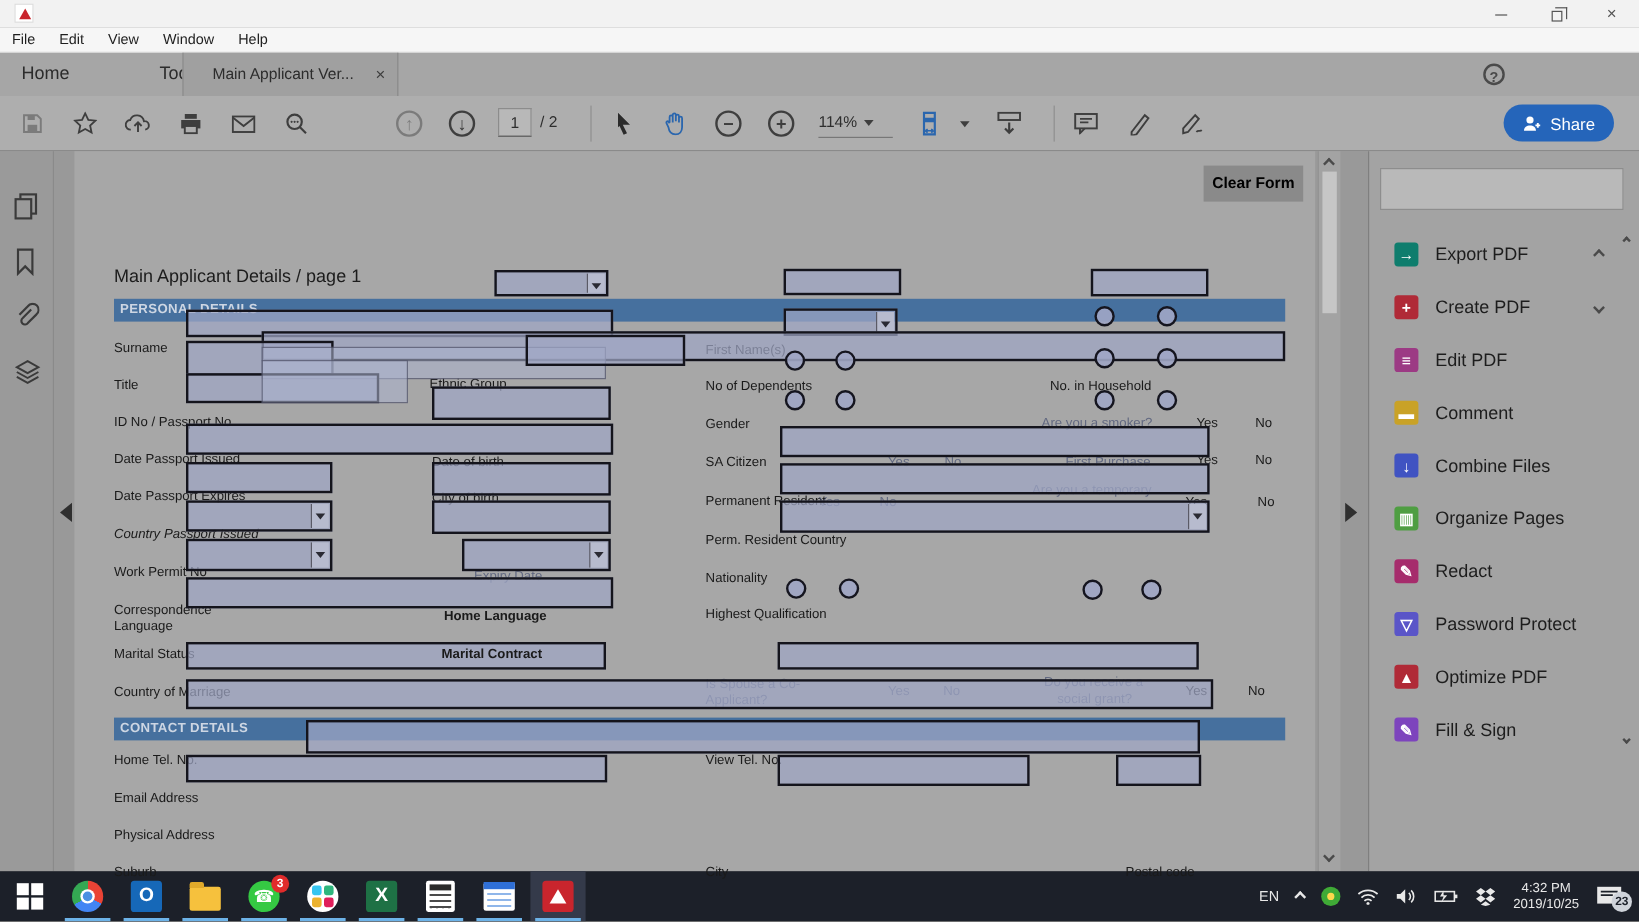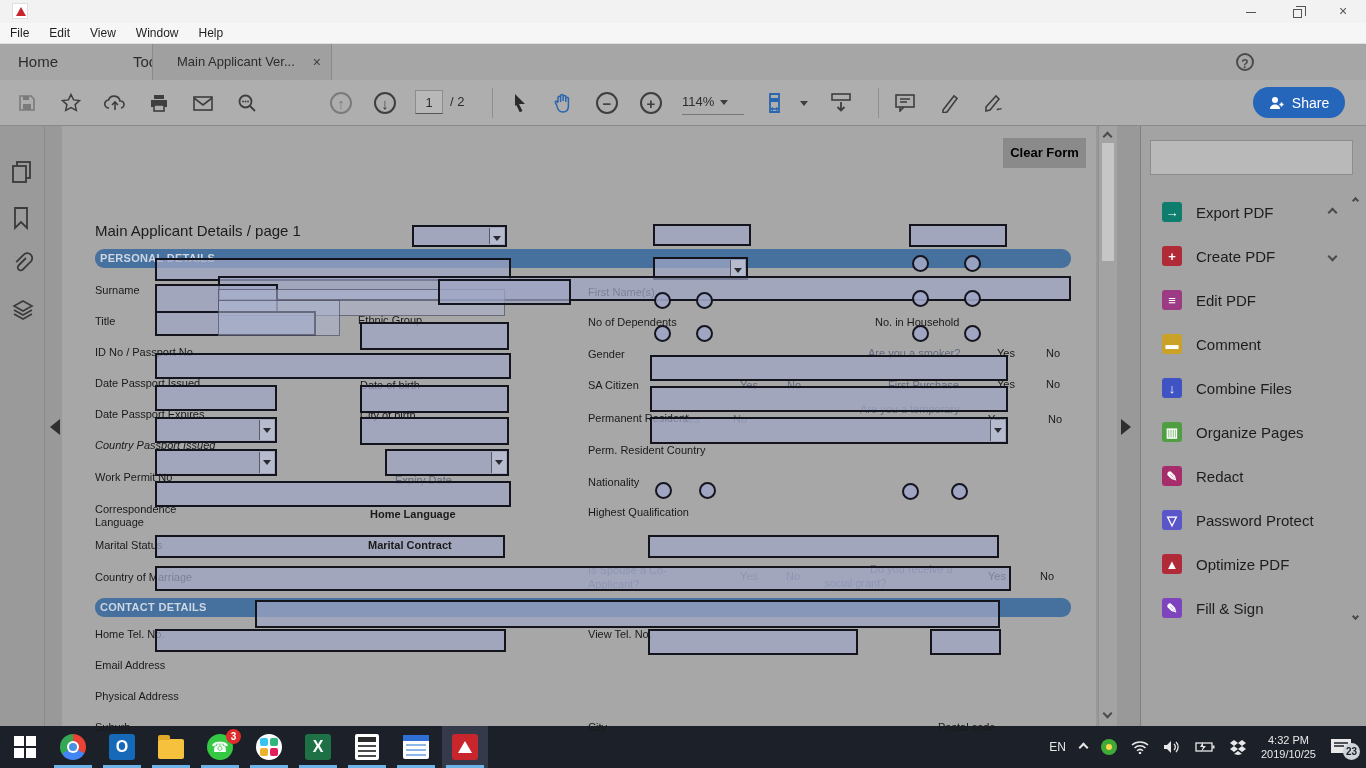--- a/index.html
+++ b/index.html
@@ -1,18 +1,18 @@
 <!DOCTYPE html>
 <html><head>
 <meta charset="utf-8">
 <style>
   html,body{margin:0;padding:0;background:#666;}
   *{box-sizing:border-box;font-family:"Liberation Sans",sans-serif;}
   #app{position:relative;width:1366px;height:768px;overflow:hidden;background:#9a9a9a;}
-  .abs{position:absolute;border-radius:9px;}
+  .abs{position:absolute;}
 
   
   .titlebar{position:absolute;left:0;top:0;width:1366px;height:23px;background:#f2f2f2;}
   .title-text{position:absolute;left:36px;top:4px;font-size:12px;color:#8c8c8c;}
   .acro-ic{position:absolute;left:12px;top:3px;width:16px;height:16px;background:#fff;border:1px solid #ddd;}
   .acro-ic:before{content:"";position:absolute;left:3px;top:3px;border-left:5px solid transparent;border-right:5px solid transparent;border-bottom:9px solid #c9252d;}
   .wctl{position:absolute;top:0;width:46px;height:23px;text-align:center;color:#555;font-size:14px;line-height:23px;cursor:pointer;}
   .wmin{right:92px;} .wmax{right:46px;} .wclose{right:0;}
   .wmin i{display:inline-block;width:10px;border-bottom:1px solid #555;vertical-align:middle;}
   .wmax i{display:inline-block;width:9px;height:9px;border:1px solid #555;position:relative;top:2px;}
@@ -327,21 +327,21 @@
       <div class="flabel f" style="left: 787px; top: 379px;">No</div>
       <div class="flabel f" style="left: 888px; top: 379px;">First Purchase</div>
       <div class="flabel" style="left: 997px; top: 378px;">Yes</div>
       <div class="flabel" style="left: 1046px; top: 378px;">No</div>
       <div class="flabel f" style="left: 860px; top: 403px;">Are you a temporary</div>
       <div class="flabel f" style="left: 682px; top: 413px;">Yes</div>
       <div class="flabel f" style="left: 733px; top: 413px;">No</div>
       <div class="flabel" style="left: 988px; top: 413px;">Yes</div>
       <div class="flabel" style="left: 1048px; top: 413px;">No</div>
       <div class="flabel f" style="left: 870px; top: 563px;">Do you receive a</div>
-      <div class="flabel f" style="left: 824px; top: 577px;">social grant?</div>
+      <div class="flabel f" style="left: 881px; top: 577px;">social grant?</div>
       <div class="flabel" style="left: 988px; top: 570px;">Yes</div>
       <div class="flabel" style="left: 1040px; top: 570px;">No</div>
       <div class="flabel" style="left: 938px; top: 721px;">Postal code</div>
     </div>
   <div>
       <div class="ffield" style="left: 412px; top: 225px; width: 95px; height: 22px;">
         <div class="ddbtn"></div>
       </div>
       <div class="ffield" style="left: 653px; top: 224px; width: 98px; height: 22px;"></div>
       <div class="ffield" style="left: 909px; top: 224px; width: 98px; height: 23px;"></div>

